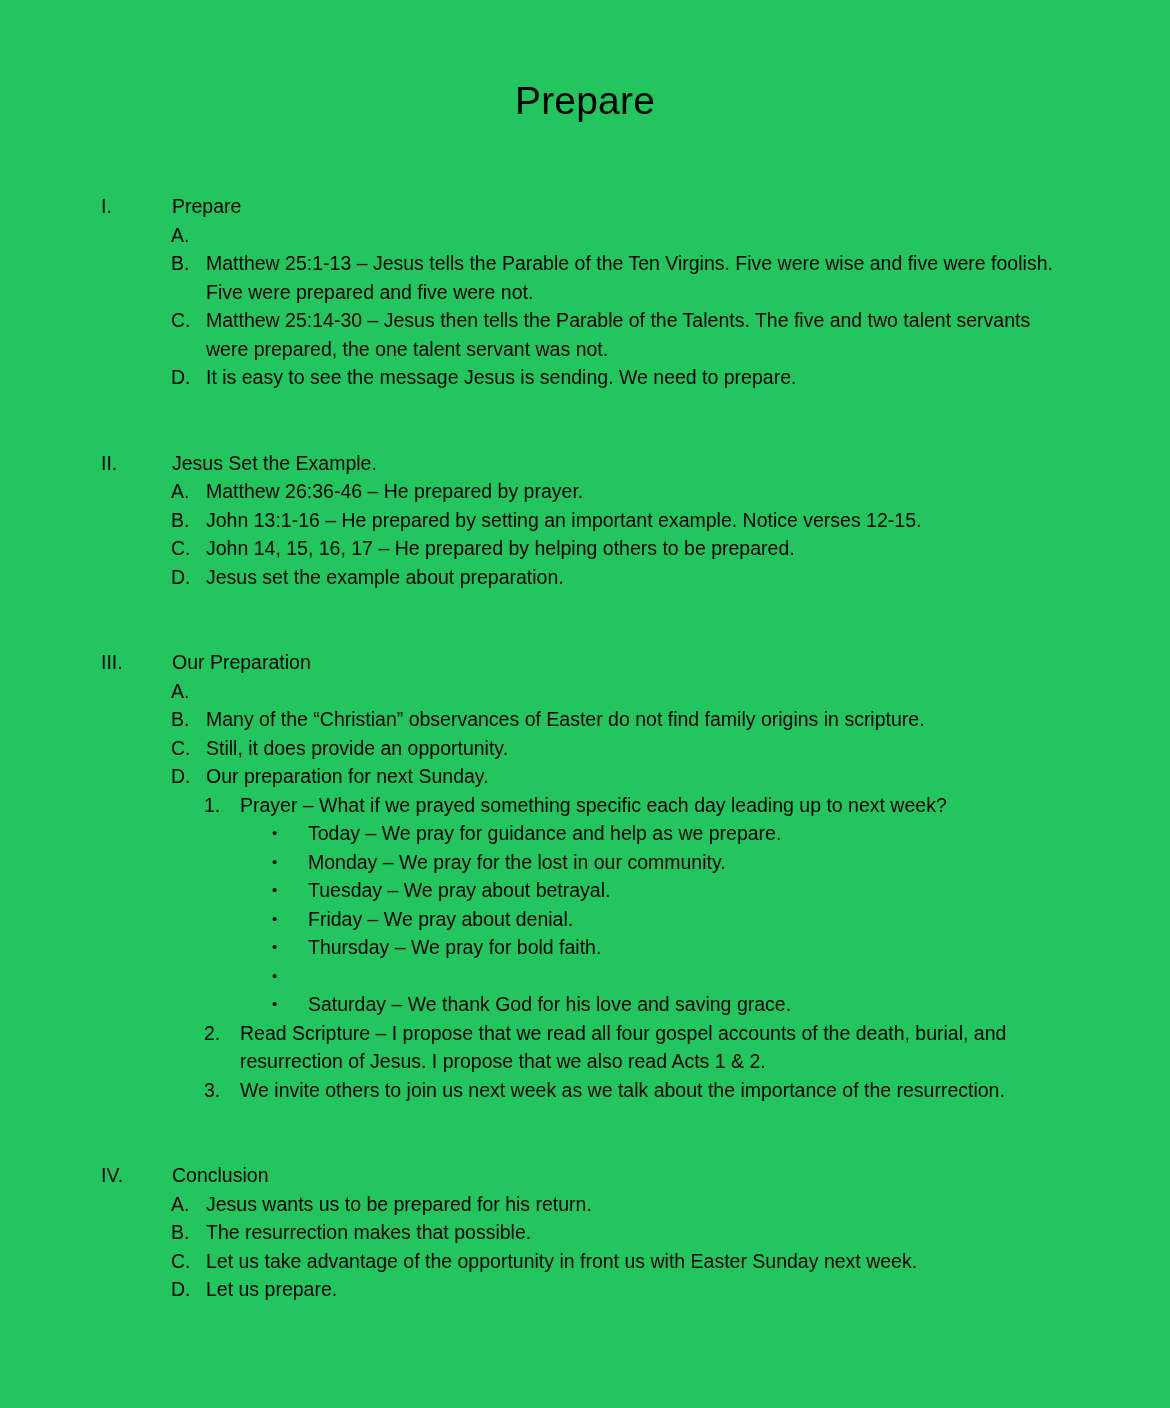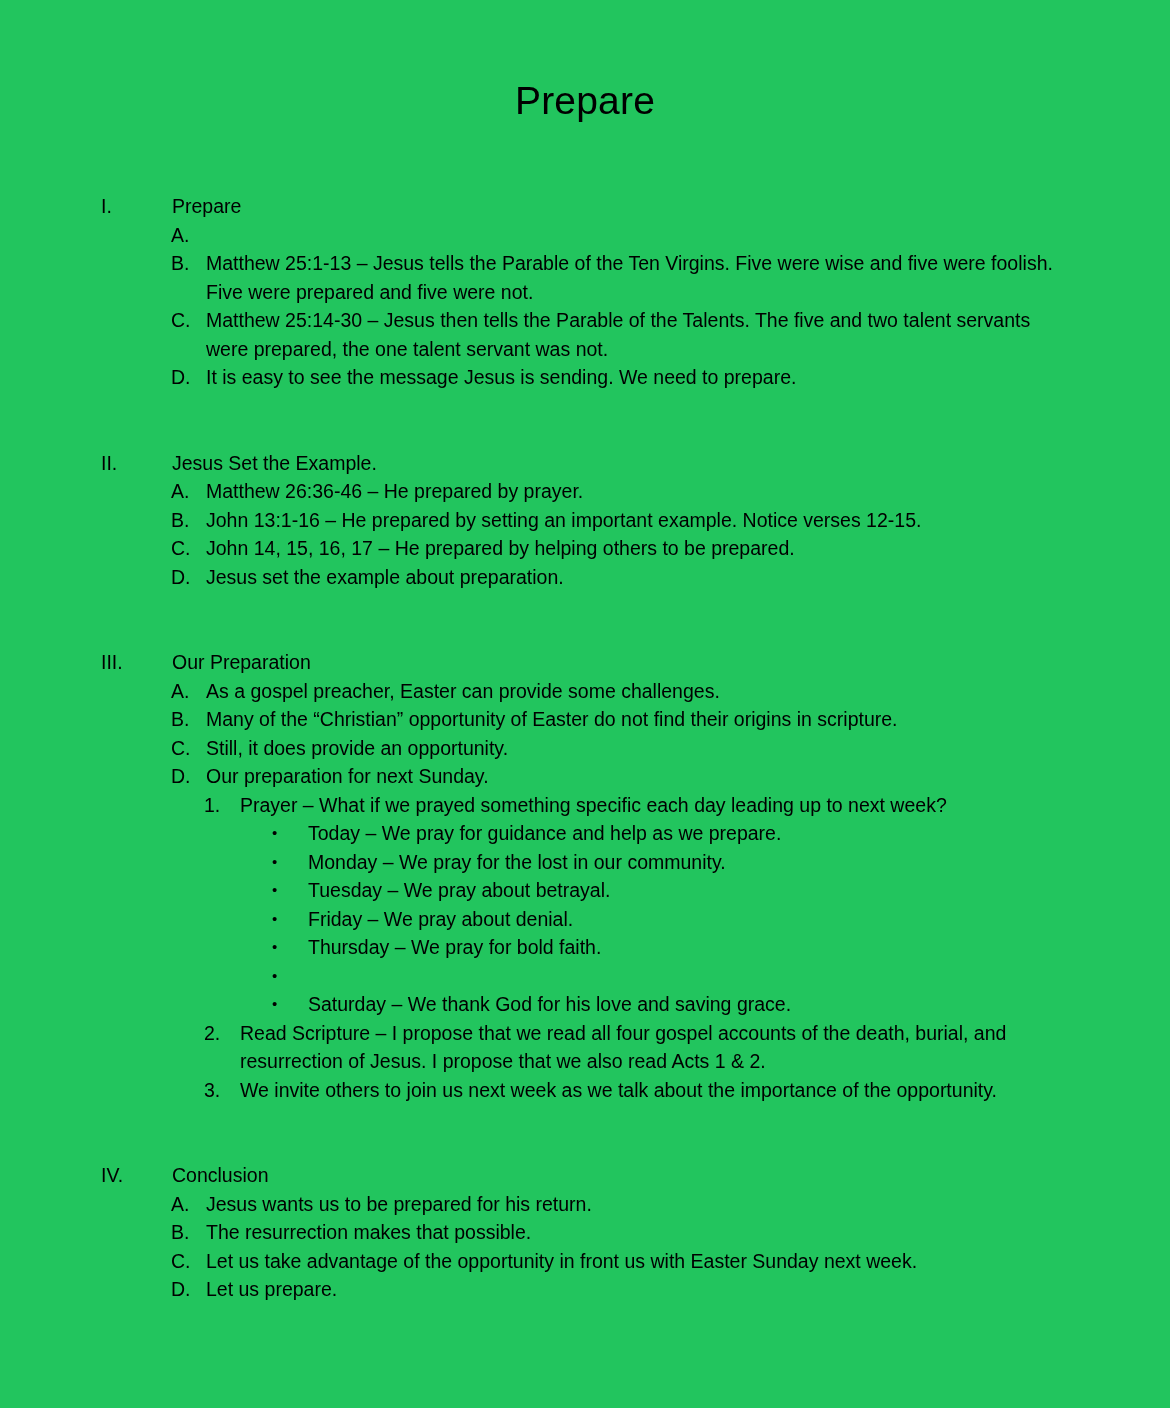--- a/index.html
+++ b/index.html
@@ -160,25 +160,24 @@
       </div>
     </div>
 
     <div class="section">
       <div class="row lvl-roman">
         <span class="marker">III.</span>
         <span class="row-text">Our Preparation</span>
       </div>
       <div class="row lvl-letter">
         <span class="marker">A.</span>
-        <span class="row-text">As a gospel preacher, Easter can provide some challenges.</span>
-      </div>
-      <div class="row lvl-letter">
-        <span class="marker">B.</span>
-        <span class="row-text">Many of the “Christian” opportunity of Easter do not find their origins in scripture.</span>
+      </div>
+      <div class="row lvl-letter">
+        <span class="marker">B.</span>
+        <span class="row-text">Many of the “Christian” observances of Easter do not find family origins in scripture.</span>
       </div>
       <div class="row lvl-letter">
         <span class="marker">C.</span>
         <span class="row-text">Still, it does provide an opportunity.</span>
       </div>
       <div class="row lvl-letter">
         <span class="marker">D.</span>
         <span class="row-text">Our preparation for next Sunday.</span>
       </div>
 
@@ -214,21 +213,21 @@
         <span class="marker">•</span>
         <span class="row-text">Saturday – We thank God for his love and saving grace.</span>
       </div>
 
       <div class="row lvl-number">
         <span class="marker">2.</span>
         <span class="row-text">Read Scripture – I propose that we read all four gospel accounts of the death, burial, and resurrection of Jesus. I propose that we also read Acts 1 &amp; 2.</span>
       </div>
       <div class="row lvl-number">
         <span class="marker">3.</span>
-        <span class="row-text">We invite others to join us next week as we talk about the importance of the opportunity.</span>
+        <span class="row-text">We invite others to join us next week as we talk about the importance of the resurrection.</span>
       </div>
     </div>
 
     <div class="section">
       <div class="row lvl-roman">
         <span class="marker">IV.</span>
         <span class="row-text">Conclusion</span>
       </div>
       <div class="row lvl-letter">
         <span class="marker">A.</span>

